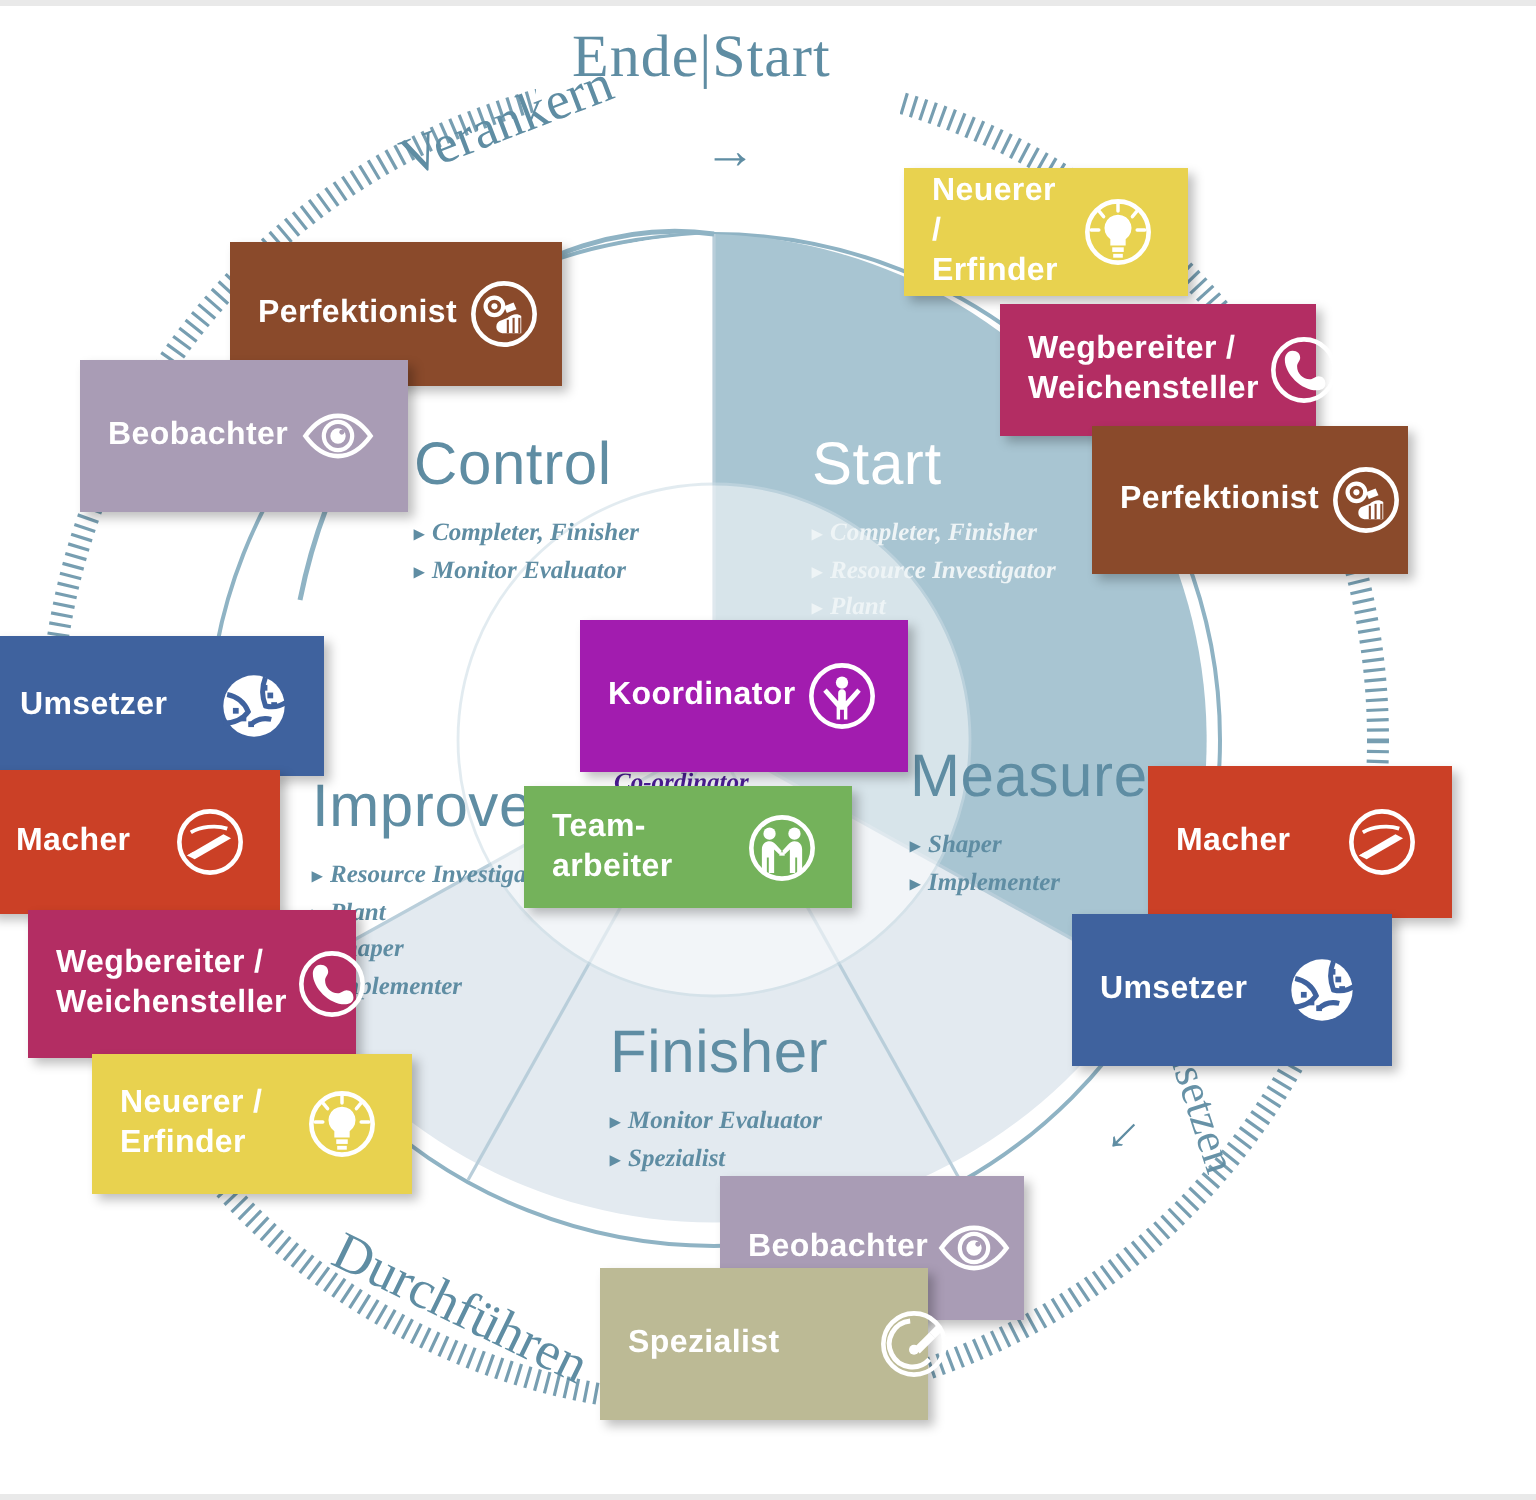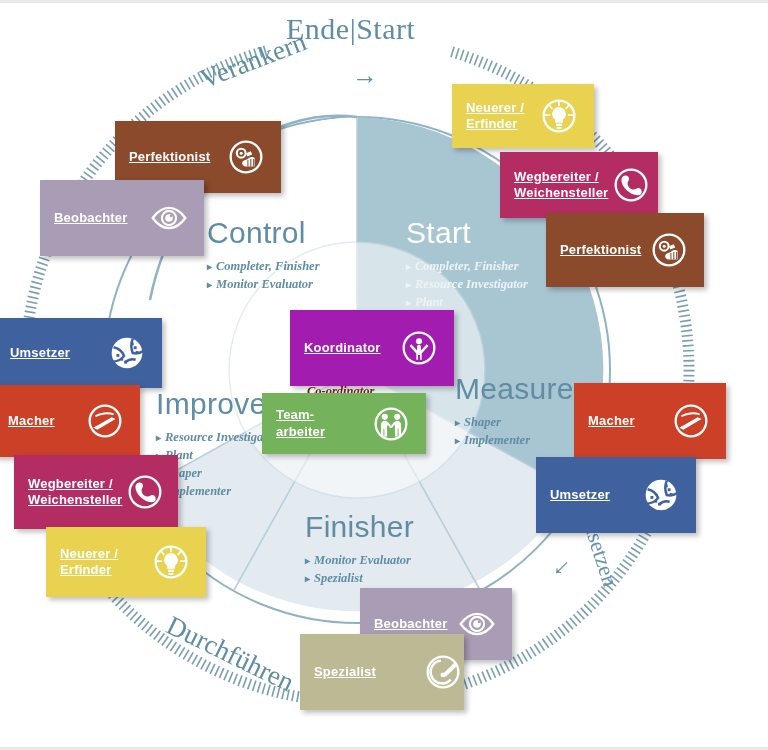--- a/index.html
+++ b/index.html
@@ -43,30 +43,30 @@
   .sector.light .s-title{color:#ffffff;}
   .sector.light .s-list li{color:#eef4f6;}
 
   #sec-control{left:207px;top:218px;}
   #sec-define {left:406px;top:218px;}
   #sec-improve{left:156px;top:389px;}
   #sec-measure{left:455px;top:374px;}
   #sec-analyse{left:305px;top:512px;}
 
   
-  #hidden-coord{position:absolute;left:307px;top:384px;color:#7f1d1d;
+  #hidden-coord{position:absolute;left:307px;top:384px;color:#4c1d95;
      font-family:"Liberation Serif",serif;font-style:italic;font-weight:bold;
      font-size:12.5px;white-space:nowrap;}
 
   
   .card{position:absolute;box-sizing:border-box;display:flex;align-items:center;
         justify-content:space-between;padding:0 12px 0 14px;
         box-shadow:3px 3px 5px rgba(0,0,0,.25);}
-  .card .c-label{color:#ffffff;font-size:13px;line-height:1.25;font-weight:600;
-                 letter-spacing:.2px;white-space:pre-line;text-decoration:underline;}
+  .card .c-label{color:#ffffff;font-size:16px;line-height:1.25;font-weight:600;
+                 letter-spacing:.2px;white-space:pre-line;}
   .card .c-icon{width:46px;height:46px;flex:0 0 46px;}
   .card .c-icon svg{display:block;width:46px;height:46px;}
 </style>
 </head>
 <body>
 
 <div id="stage">
 
   <div class="scan-edge top"></div>
   <div class="scan-edge bot"></div>

